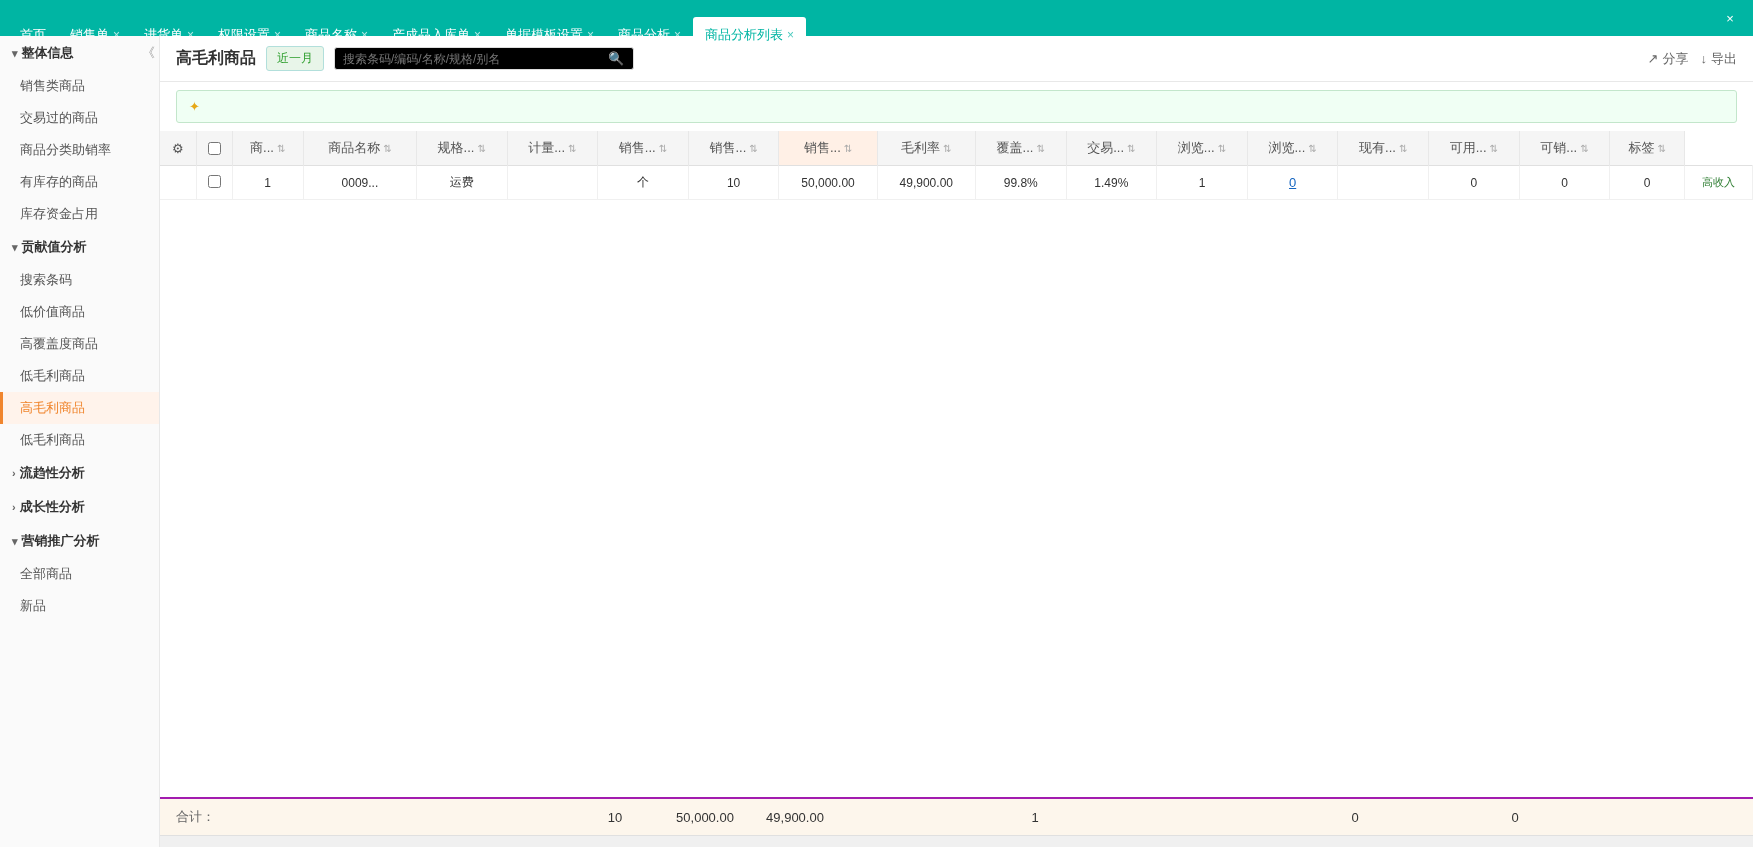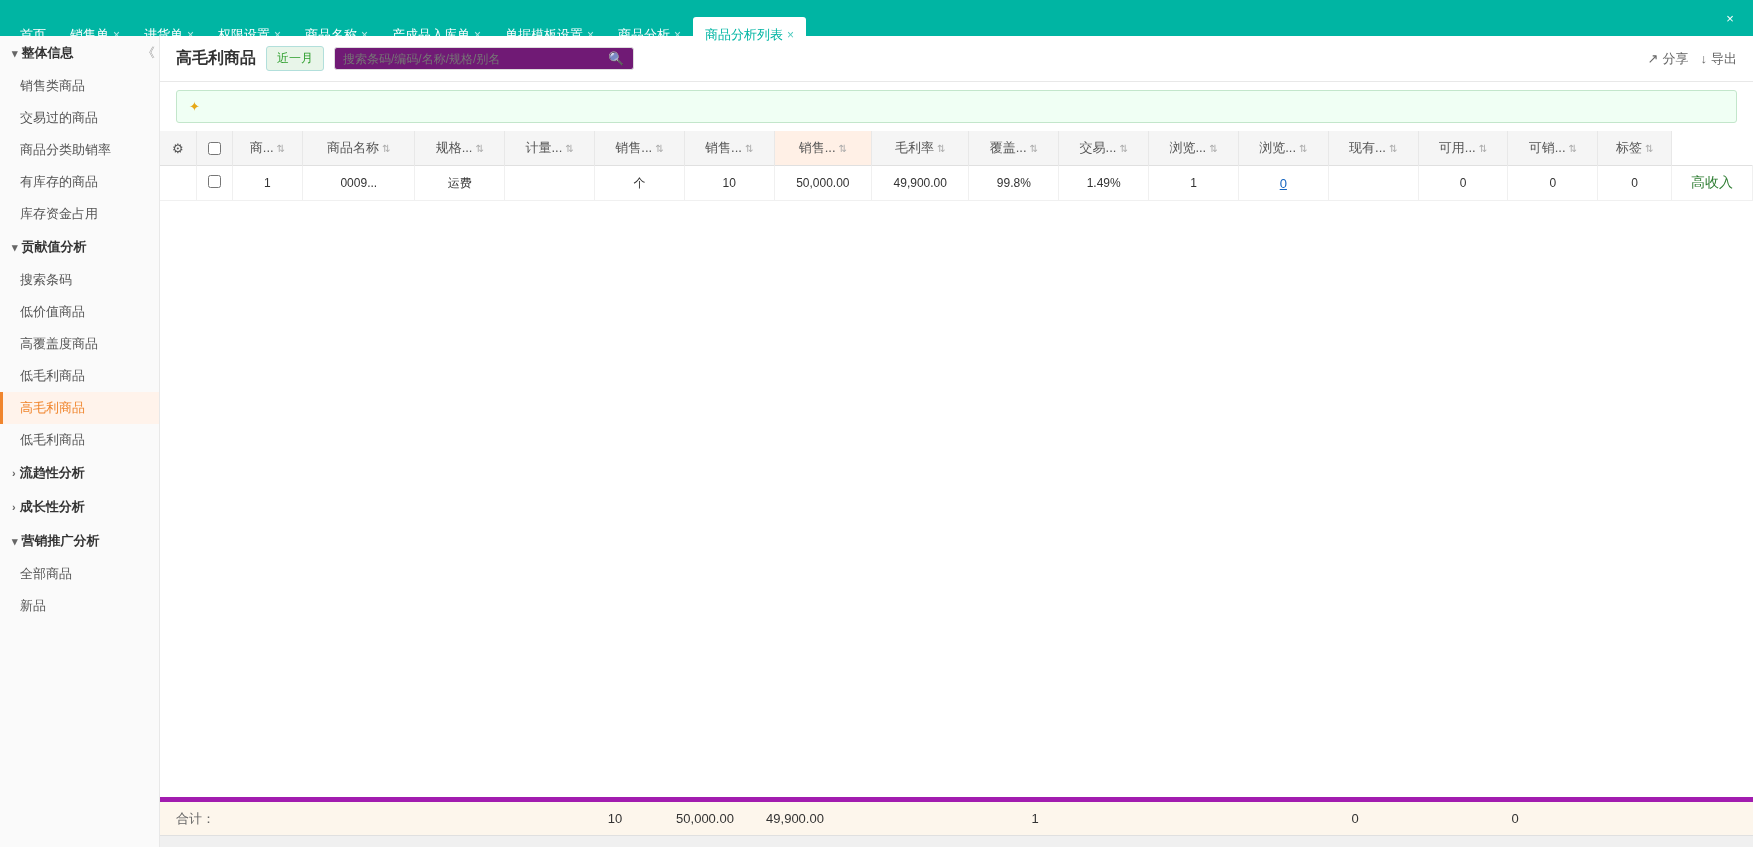--- a/index.html
+++ b/index.html
@@ -134,21 +134,21 @@
       font-size: 12px;
     }
     .search-box {
       display: flex;
       align-items: center;
       border: 1px solid #ddd;
       border-radius: 3px;
       padding: 3px 8px;
       flex: 1;
       max-width: 300px;
-      background: #701a75;
+      background: #000000;
     }
     .search-box input {
       border: none;
       outline: none;
       font-size: 12px;
       color: #999;
       flex: 1;
       background: transparent;
     }
     .search-icon { color: #aaa; cursor: pointer; }
@@ -224,34 +224,34 @@
     tbody td {
       padding: 8px 6px;
       text-align: center;
       color: #333;
       font-size: 12px;
       border-right: 1px solid #f0f0f0;
       white-space: nowrap;
     }
     .tag-green {
       color: #2e7d32;
-      font-size: 14px;
+      font-size: 11px;
       text-align: center;
     }
     .link-blue {
       color: #1565c0;
       text-decoration: underline;
       cursor: pointer;
     }
 
     
     .table-footer {
       height: 38px;
       background: #fdf6ec;
-      border-top: 5px solid #a21caf;
+      border-top: 2px solid #a21caf;
       display: flex;
       align-items: center;
       padding: 0 16px;
       flex-shrink: 0;
       font-size: 12px;
       color: #333;
       gap: 20px;
     }
     .footer-label { color: #666; }
     .footer-values {

